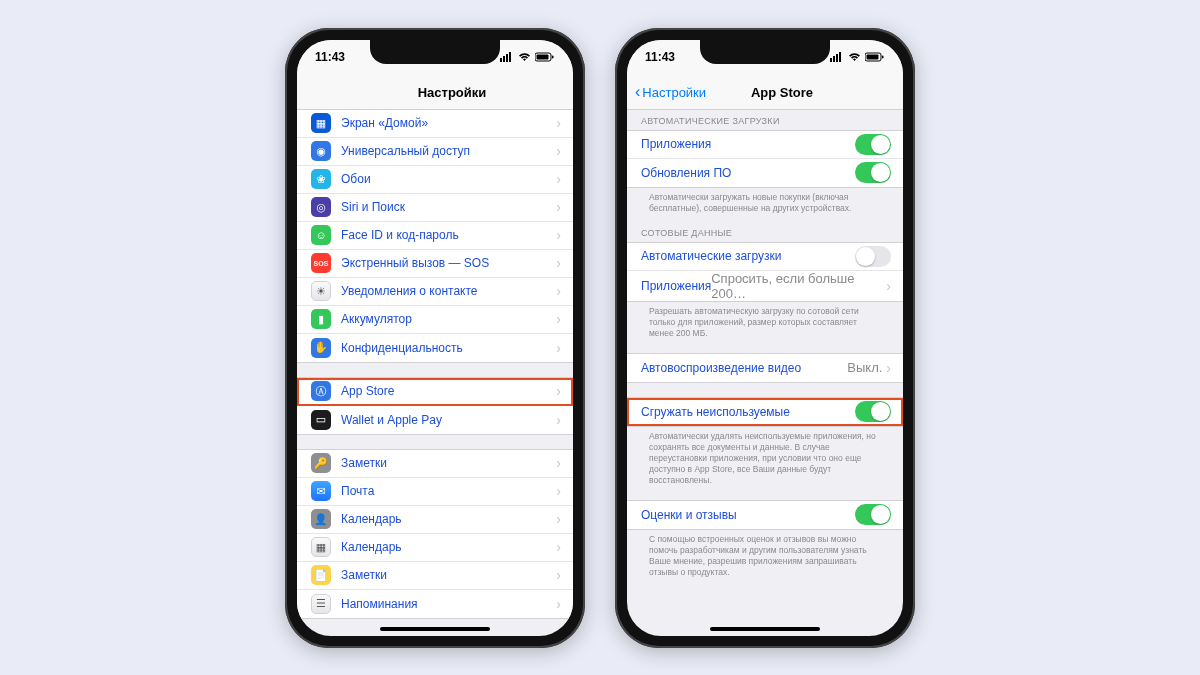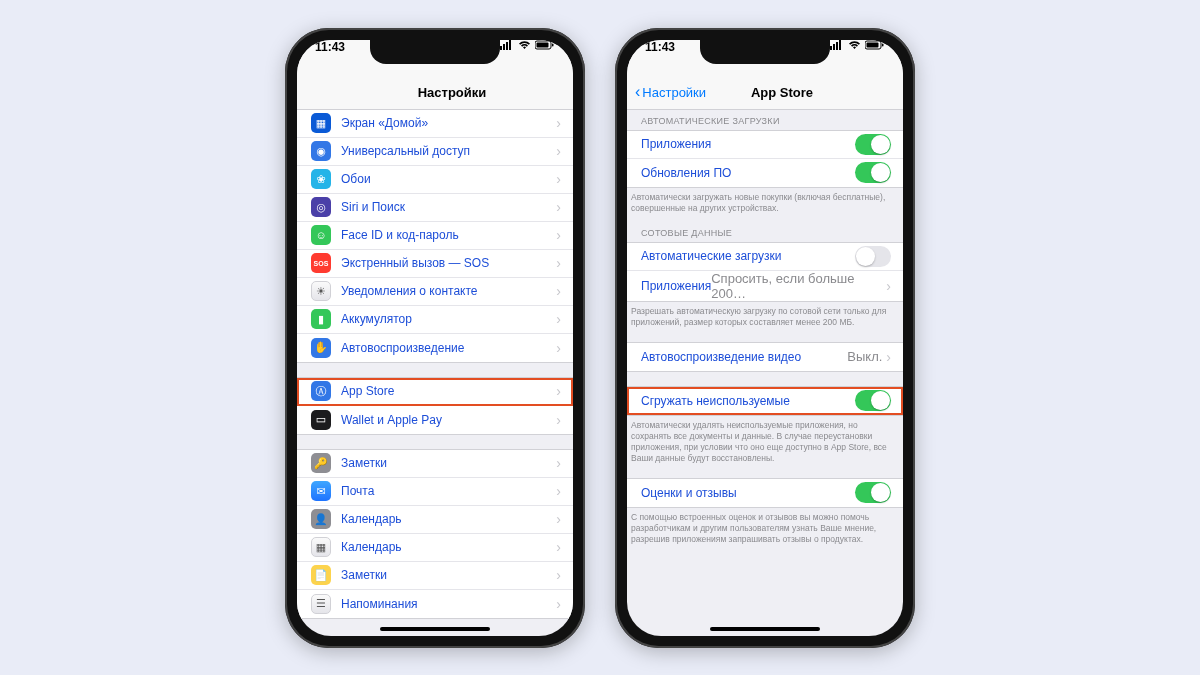--- a/index.html
+++ b/index.html
@@ -32,36 +32,36 @@
     position: absolute; top: 0; left: 50%; transform: translateX(-50%);
     width: 130px; height: 24px; background: #111;
     border-bottom-left-radius: 16px; border-bottom-right-radius: 16px;
     z-index: 10;
   }
   .home-indicator {
     position: absolute; bottom: 5px; left: 50%; transform: translateX(-50%);
     width: 110px; height: 4px; background: #000; border-radius: 3px; z-index: 10;
   }
   .status-bar {
-    height: 36px; display: flex; justify-content: space-between; align-items: flex-start;
+    height: 36px; display: flex; justify-content: space-between; align-items: center;
     padding: 0 18px 2px; font-size: 12px; font-weight: 600; color: #000; background: #f8f8f8;
   }
   .status-icons { display: flex; gap: 4px; align-items: center; }
   .nav-bar {
     height: 34px; background: #f8f8f8; border-bottom: 1px solid #d1d1d6;
     display: flex; align-items: center; justify-content: center; position: relative;
     font-size: 13px;
     padding-left: 34px;
   }
   .nav-title { font-weight: 600; }
   .nav-back { position: absolute; left: 8px; color: #007aff; font-size: 13px; display: flex; align-items: center; gap: 2px; }
   .content { flex: 1; overflow: hidden; font-size: 12px; }
   .group { margin-top: 14px; }
   .group-header { font-size: 9px; color: #8a8a8e; padding: 0 14px 4px; text-transform: uppercase; letter-spacing: .3px; }
-  .group-footer { font-size: 8.5px; color: #8a8a8e; padding: 4px 4px 0; line-height: 1.3; }
+  .group-footer { font-size: 8.5px; color: #8a8a8e; padding: 4px 22px 0; line-height: 1.3; }
   .rows { background: #fff; border-top: 1px solid #d1d1d6; border-bottom: 1px solid #d1d1d6; }
   .row {
     display: flex; align-items: center; min-height: 28px; padding: 0 12px 0 14px;
     border-bottom: 1px solid #e5e5ea; position: relative;
   }
   .rows .row:last-child { border-bottom: none; }
   .row.highlight { outline: 2px solid #e34d22; outline-offset: -2px; z-index: 2; }
   .app-icon {
     width: 20px; height: 20px; border-radius: 5px; margin-right: 10px; flex-shrink: 0;
     display: flex; align-items: center; justify-content: center; font-size: 11px; color: #fff;
@@ -154,21 +154,21 @@
             <span class="row-label">Уведомления о контакте</span>
             <span class="chevron">›</span>
           </div>
           <div class="row">
             <div class="app-icon bg-green">▮</div>
             <span class="row-label">Аккумулятор</span>
             <span class="chevron">›</span>
           </div>
           <div class="row">
             <div class="app-icon bg-blue">✋</div>
-            <span class="row-label">Автовоспроизведение</span>
+            <span class="row-label">Конфиденциальность</span>
             <span class="chevron">›</span>
           </div>
         </div>
       <div class="group">
           <div class="rows" id="lg2">
             <div class="row highlight">
               <div class="app-icon bg-blue">Ⓐ</div>
               <span class="row-label">App Store</span>
               <span class="chevron">›</span>
             </div>

